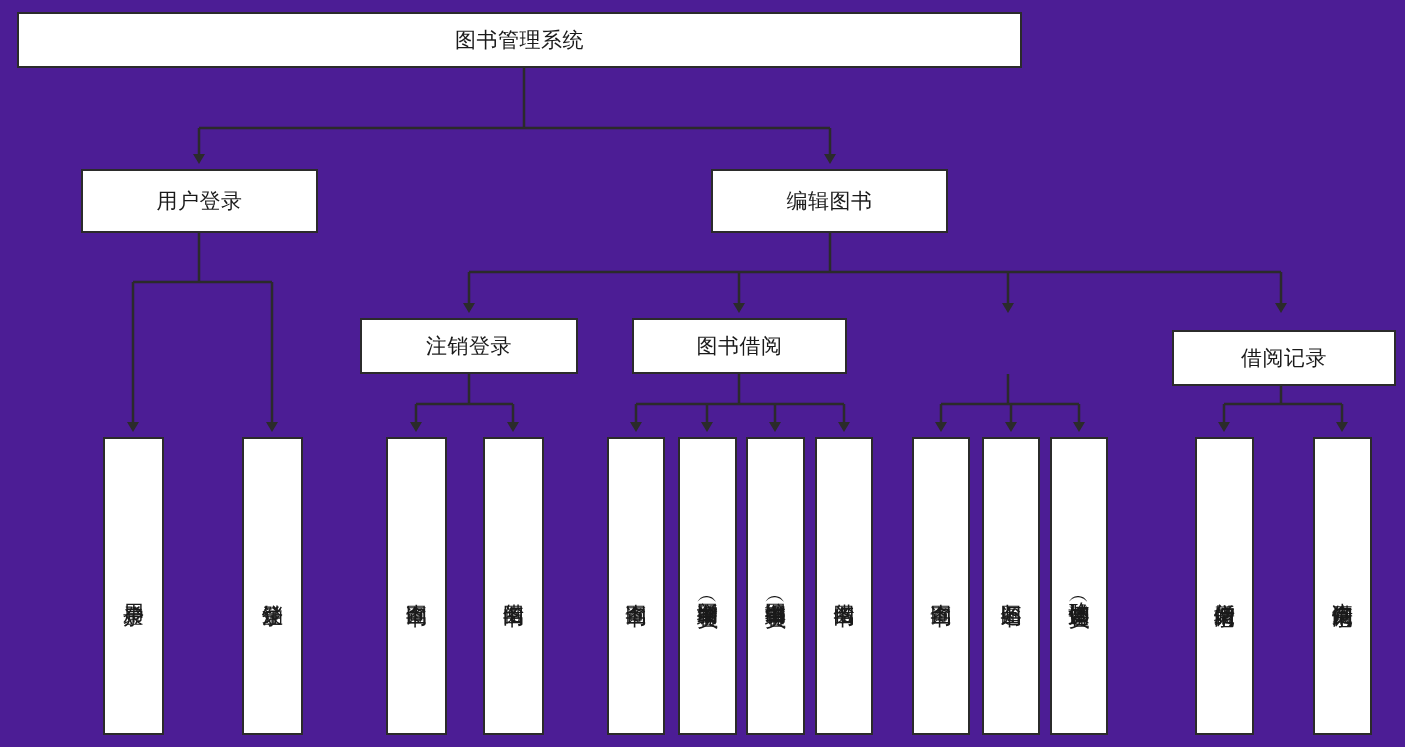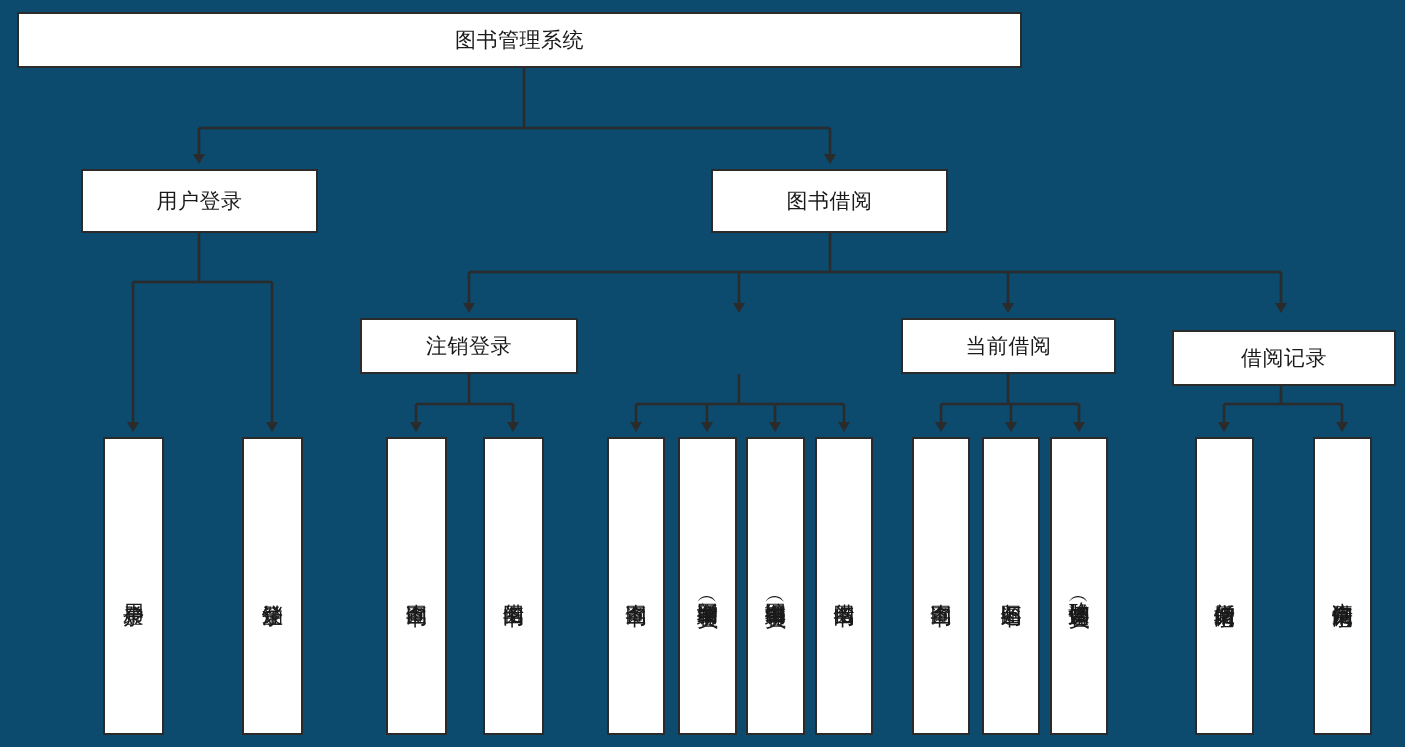--- a/index.html
+++ b/index.html
@@ -4,21 +4,21 @@
 <style>
   html, body {
     margin: 0;
     padding: 0;
     background: #ffffff;
   }
   #canvas {
     position: relative;
     width: 1405px;
     height: 747px;
-    background: #0c4a6e;
+    background: #4c1d95;
     font-family: "Liberation Sans", "DejaVu Sans", sans-serif;
     overflow: hidden;
   }
   svg.wires {
     position: absolute;
     left: 0; top: 0;
     width: 1405px;
     height: 747px;
     pointer-events: none;
   }
@@ -118,28 +118,28 @@
   </svg>
 
   <div class="node root" id="n-root" style="left: 17px; top: 12px; width: 1005px; height: 56px;">
     <span class="lbl">图书管理系统</span>
   </div>
 
   <div class="node lvl1" id="n-l1-0" style="left: 81px; top: 169px; width: 237px; height: 64px;">
     <span class="lbl">用户登录</span>
   </div>
   <div class="node lvl1" id="n-l1-1" style="left: 711px; top: 169px; width: 237px; height: 64px;">
-    <span class="lbl">图书借阅</span>
+    <span class="lbl">编辑图书</span>
   </div>
 
   <div class="node lvl2" id="n-l2-0" style="left: 360px; top: 318px; width: 218px; height: 56px;">
     <span class="lbl">注销登录</span>
   </div>
-  <div class="node lvl2" id="n-l2-2" style="left: 901px; top: 318px; width: 215px; height: 56px;">
-    <span class="lbl">当前借阅</span>
+  <div class="node lvl2" id="n-l2-1" style="left: 632px; top: 318px; width: 215px; height: 56px;">
+    <span class="lbl">图书借阅</span>
   </div>
   <div class="node lvl2" id="n-l2-3" style="left: 1172px; top: 330px; width: 224px; height: 56px;">
     <span class="lbl">借阅记录</span>
   </div>
 
   <div class="node leaf" id="n-leaf-0" style="left: 103px; top: 437px; width: 61px; height: 298px;">
     <span class="lbl">用户登录</span>
   </div>
   <div class="node leaf" id="n-leaf-1" style="left: 242px; top: 437px; width: 61px; height: 298px;">
     <span class="lbl">注销登录</span>

